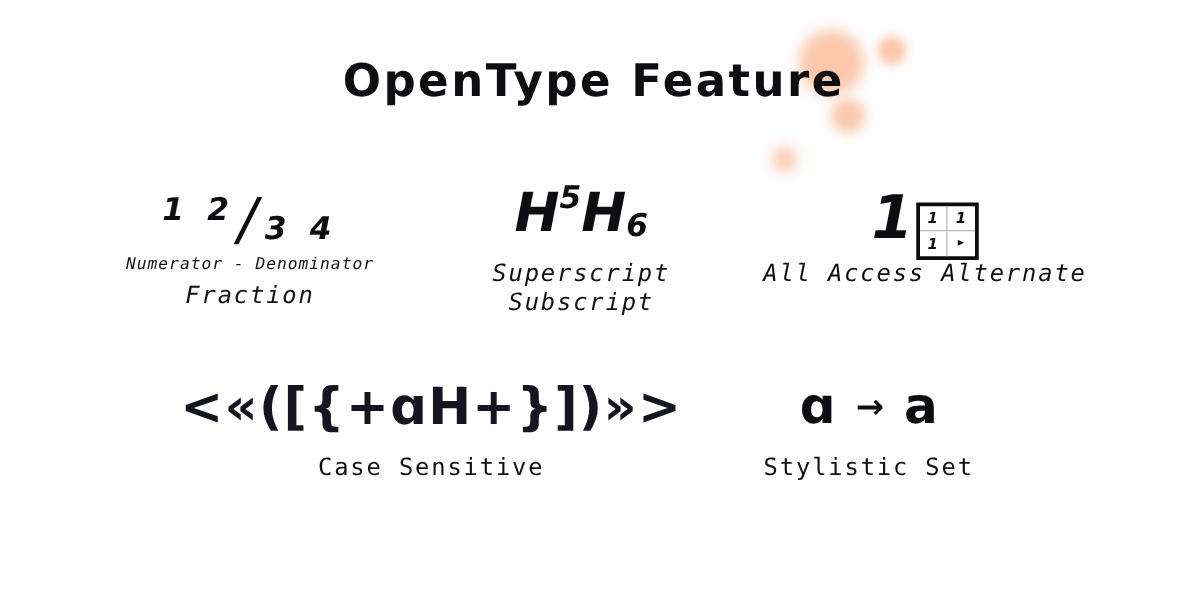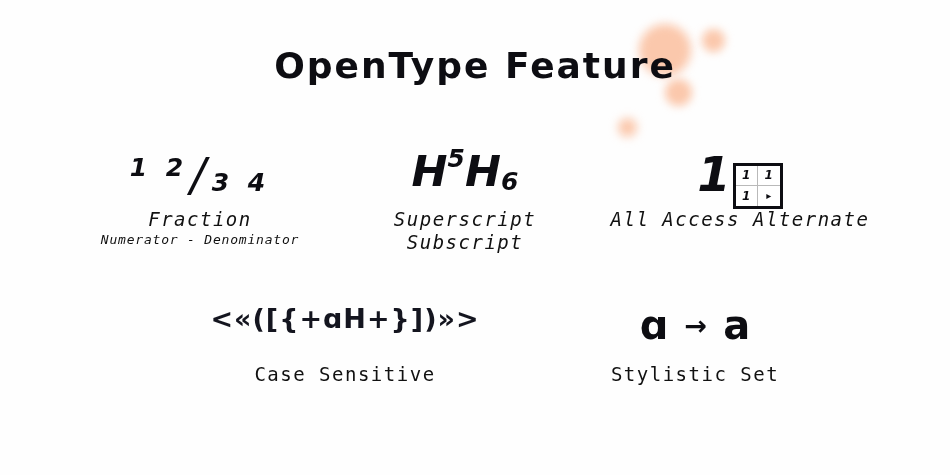--- a/index.html
+++ b/index.html
@@ -166,21 +166,21 @@
   }
   .alt-cellbox:nth-child(2),
   .alt-cellbox:nth-child(4) { border-right: none; }
   .alt-cellbox:nth-child(3),
   .alt-cellbox:nth-child(4) { border-bottom: none; }
   .alt-cellbox.arrow { font-size: 10px; }
 
   
   .cell-case { width: 440px; }
   .case-glyphs {
-    font-size: 27px;
+    font-size: 41px;
     color: #14151f;
     letter-spacing: 1px;
   }
 
   
   .cell-stylistic { width: 260px; }
   .sty-glyphs {
     font-size: 40px;
     letter-spacing: 0px;
   }
@@ -204,22 +204,22 @@
   <div class="title">OpenType Feature</div>
 
   <div class="row row-top">
 
     <div class="cell cell-fraction">
       <div class="glyphs">
         <span class="frac-num">1 2</span>
         <span class="frac-slash">/</span>
         <span class="frac-den">3 4</span>
       </div>
+      <div class="label sub">Numerator - Denominator</div>
       <div class="label">Fraction</div>
-      <div class="label sub">Numerator - Denominator</div>
     </div>
 
     <div class="cell cell-supsub">
       <div class="glyphs">
         <span class="ss-base">H</span>
         <span class="ss-sup">5</span>
         <span class="ss-base">H</span>
         <span class="ss-sub">6</span>
       </div>
       <div class="label">Superscript</div>

